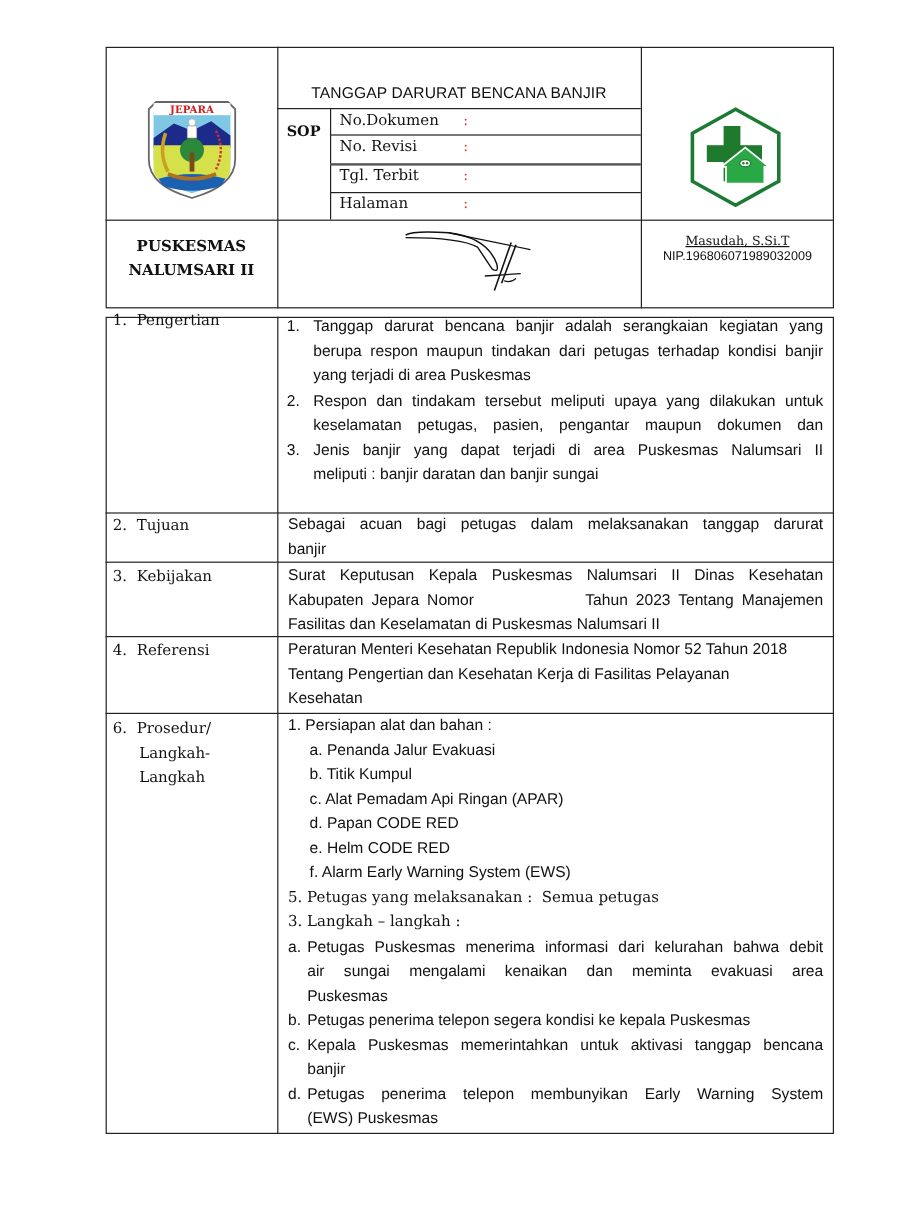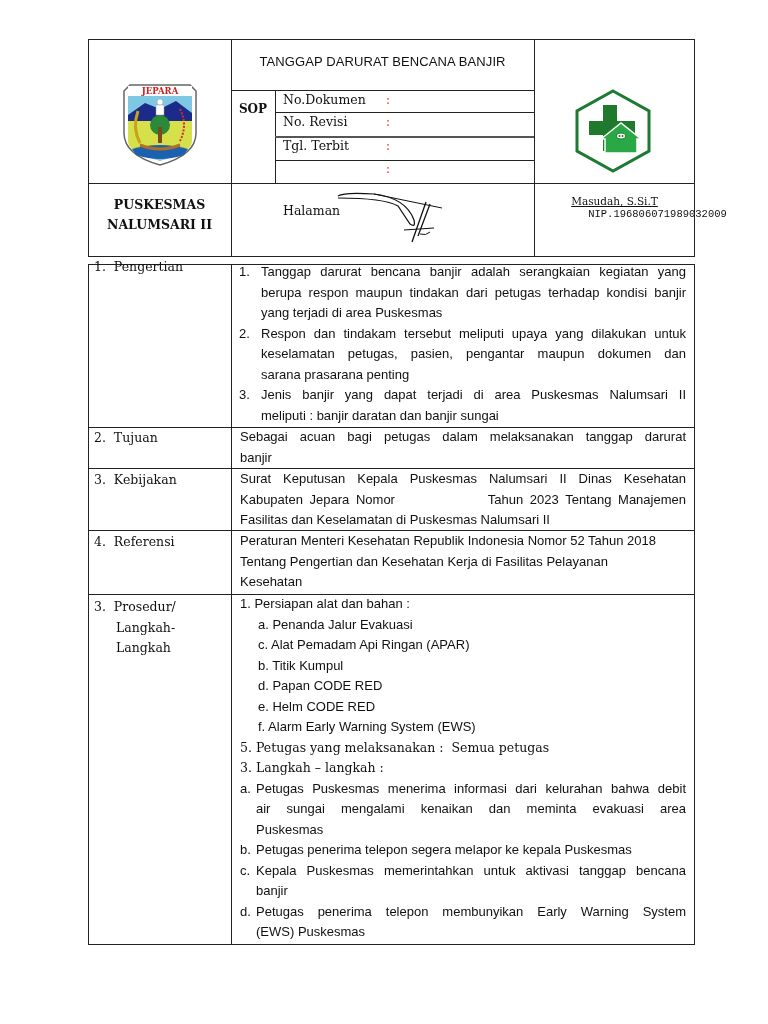--- a/index.html
+++ b/index.html
@@ -2,27 +2,27 @@
 <html><head>
 <meta charset="utf-8">
 <style>
   html, body { margin:0; padding:0; background:#ffffff; }
   body { width:768px; height:1024px; position:relative; overflow:hidden; font-family:"DejaVu Serif", serif; color:#111; }
   .abs { position:absolute; }
   .line-h { position:absolute; height:1px; background:#222; }
   .line-v { position:absolute; width:1px; background:#222; }
   .box { position:absolute; border:1px solid #222; box-sizing:border-box; }
 
-  .title { font-family:"Liberation Sans", sans-serif; font-size:13px; letter-spacing:0.1px; }
+  .title { font-family:"Liberation Sans", sans-serif; font-size:13px; letter-spacing:0.1px;margin-top:16px; }
   .sop { font-family:"DejaVu Serif", serif; font-weight:bold; font-size:12px; }
   .meta-label { font-family:"DejaVu Serif", serif; font-size:12.5px; }
   .meta-colon { color:#e03030; font-size:12px; }
   .org { font-family:"DejaVu Serif", serif; font-weight:bold; font-size:12.5px; text-align:center; line-height:20px; }
   .sig-name { font-family:"DejaVu Serif", serif; font-size:10.5px; text-decoration:underline; text-align:center; }
-  .sig-nip { font-family:Liberation Mono, monospace; font-size:10.5px; text-align:center;margin-left:43px; }
+  .sig-nip { font-family:Liberation Sans, sans-serif; font-size:10.5px; text-align:center; }
 
   .sec-label { font-family:"DejaVu Serif", serif; font-size:12.5px; }
   .body-text { font-family:"Liberation Sans", sans-serif; font-size:13px; line-height:20.5px; }
   .serif-text { font-family:"DejaVu Serif", serif; font-size:12.5px; }
   .just { text-align:justify; text-align-last:justify; }
   .nojust { text-align:left; }
 </style>
 </head>
 <body>
 
@@ -58,21 +58,21 @@
 <div class="abs title" style="left:231px; top:54px; width:303px; text-align:center;">TANGGAP DARURAT BENCANA BANJIR</div>
 
 <div class="abs sop" style="left:231px; top:102px; width:44px; text-align:center;">SOP</div>
 
 <div class="abs meta-label" style="left:283px; top:92px;">No.Dokumen</div>
 <div class="abs meta-colon" style="left:386px; top:93px;">:</div>
 <div class="abs meta-label" style="left:283px; top:114px;">No. Revisi</div>
 <div class="abs meta-colon" style="left:386px; top:115px;">:</div>
 <div class="abs meta-label" style="left:283px; top:138px;">Tgl. Terbit</div>
 <div class="abs meta-colon" style="left:386px; top:139px;">:</div>
-<div class="abs meta-label" style="left:283px; top:161px;margin-top:42px;">Halaman</div>
+<div class="abs meta-label" style="left:283px; top:161px;">Halaman</div>
 <div class="abs meta-colon" style="left:386px; top:162px;">:</div>
 
 <div class="abs" style="left:573px; top:89px; width:80px; height:84px;">
   <svg width="80" height="84" viewBox="0 0 80 84">
     <polygon points="40,2 76,22 76,62 40,82 4,62 4,22" fill="#ffffff" stroke="#1d7a33" stroke-width="3"></polygon>
     <rect x="30" y="16" width="14" height="46" fill="#1f7a2e"></rect>
     <rect x="16" y="32" width="46" height="14" fill="#1f7a2e"></rect>
     <polygon points="28,50 48,34 68,50 64,50 64,64 32,64 32,50" fill="#2aa845" stroke="#ffffff" stroke-width="1.5"></polygon>
     <ellipse cx="48" cy="47" rx="4.5" ry="3" fill="#ffffff" stroke="#1f7a2e" stroke-width="1"></ellipse>
     <circle cx="46.5" cy="47" r="1" fill="#1f7a2e"></circle>
@@ -111,21 +111,20 @@
   <div style="position:relative; padding-left:22px;">
     <span style="position:absolute; left:0;">1.</span>
     <div class="just">Tanggap darurat bencana banjir adalah serangkaian kegiatan yang</div>
     <div class="just">berupa respon maupun tindakan dari petugas terhadap kondisi banjir</div>
     <div class="nojust">yang terjadi di area Puskesmas</div>
   </div>
   <div style="position:relative; padding-left:22px;">
     <span style="position:absolute; left:0;">2.</span>
     <div class="just">Respon dan tindakam tersebut meliputi upaya yang dilakukan untuk</div>
     <div class="just">keselamatan petugas, pasien, pengantar maupun dokumen dan</div>
-    <div class="nojust">sarana prasarana penting</div>
   </div>
   <div style="position:relative; padding-left:22px;">
     <span style="position:absolute; left:0;">3.</span>
     <div class="just">Jenis banjir yang dapat terjadi di area Puskesmas Nalumsari II</div>
     <div class="nojust">meliputi : banjir daratan dan banjir sungai</div>
   </div>
 </div>
 
 <div class="abs sec-label" style="left:94px; top:430px; white-space:pre;">2.  Tujuan</div>
 <div class="abs body-text" style="left:240px; top:427px; width:446px;">
@@ -141,45 +140,45 @@
 </div>
 
 <div class="abs sec-label" style="left:94px; top:534px; white-space:pre;">4.  Referensi</div>
 <div class="abs body-text" style="left:240px; top:531px; width:446px;">
   <div class="nojust">Peraturan Menteri Kesehatan Republik Indonesia Nomor 52 Tahun 2018</div>
   <div class="nojust">Tentang Pengertian dan Kesehatan Kerja di Fasilitas Pelayanan</div>
   <div class="nojust">Kesehatan</div>
 </div>
 
 <div class="abs sec-label" style="left:94px; top:597px; line-height:20.5px;">
-  <div style="white-space:pre;">3.  Prosedur/</div>
+  <div style="white-space:pre;">6.  Prosedur/</div>
   <div style="padding-left:22px;">Langkah-</div>
   <div style="padding-left:22px;">Langkah</div>
 </div>
 
 <div class="abs body-text" style="left:240px; top:594px; width:446px;">
   <div>1. Persiapan alat dan bahan :</div>
   <div style="padding-left:18px;">a. Penanda Jalur Evakuasi</div>
+  <div style="padding-left:18px;">b. Titik Kumpul</div>
   <div style="padding-left:18px;">c. Alat Pemadam Api Ringan (APAR)</div>
-  <div style="padding-left:18px;">b. Titik Kumpul</div>
   <div style="padding-left:18px;">d. Papan CODE RED</div>
   <div style="padding-left:18px;">e. Helm CODE RED</div>
   <div style="padding-left:18px;">f. Alarm Early Warning System (EWS)</div>
   <div class="serif-text" style="line-height:20.5px; white-space:pre;">5. Petugas yang melaksanakan :  Semua petugas</div>
   <div class="serif-text" style="line-height:20.5px;">3. Langkah – langkah :</div>
 
   <div style="position:relative; padding-left:16px;">
     <span style="position:absolute; left:0;">a.</span>
     <div class="just">Petugas Puskesmas menerima informasi dari kelurahan bahwa debit</div>
     <div class="just">air sungai mengalami kenaikan dan meminta evakuasi area</div>
     <div class="nojust">Puskesmas</div>
   </div>
   <div style="position:relative; padding-left:16px;">
     <span style="position:absolute; left:0;">b.</span>
-    <div class="nojust">Petugas penerima telepon segera melapor ke kepala Puskesmas</div>
+    <div class="nojust">Petugas penerima telepon segera kondisi ke kepala Puskesmas</div>
   </div>
   <div style="position:relative; padding-left:16px;">
     <span style="position:absolute; left:0;">c.</span>
     <div class="just">Kepala Puskesmas memerintahkan untuk aktivasi tanggap bencana</div>
     <div class="nojust">banjir</div>
   </div>
   <div style="position:relative; padding-left:16px;">
     <span style="position:absolute; left:0;">d.</span>
     <div class="just">Petugas penerima telepon membunyikan Early Warning System</div>
     <div class="nojust">(EWS) Puskesmas</div>

